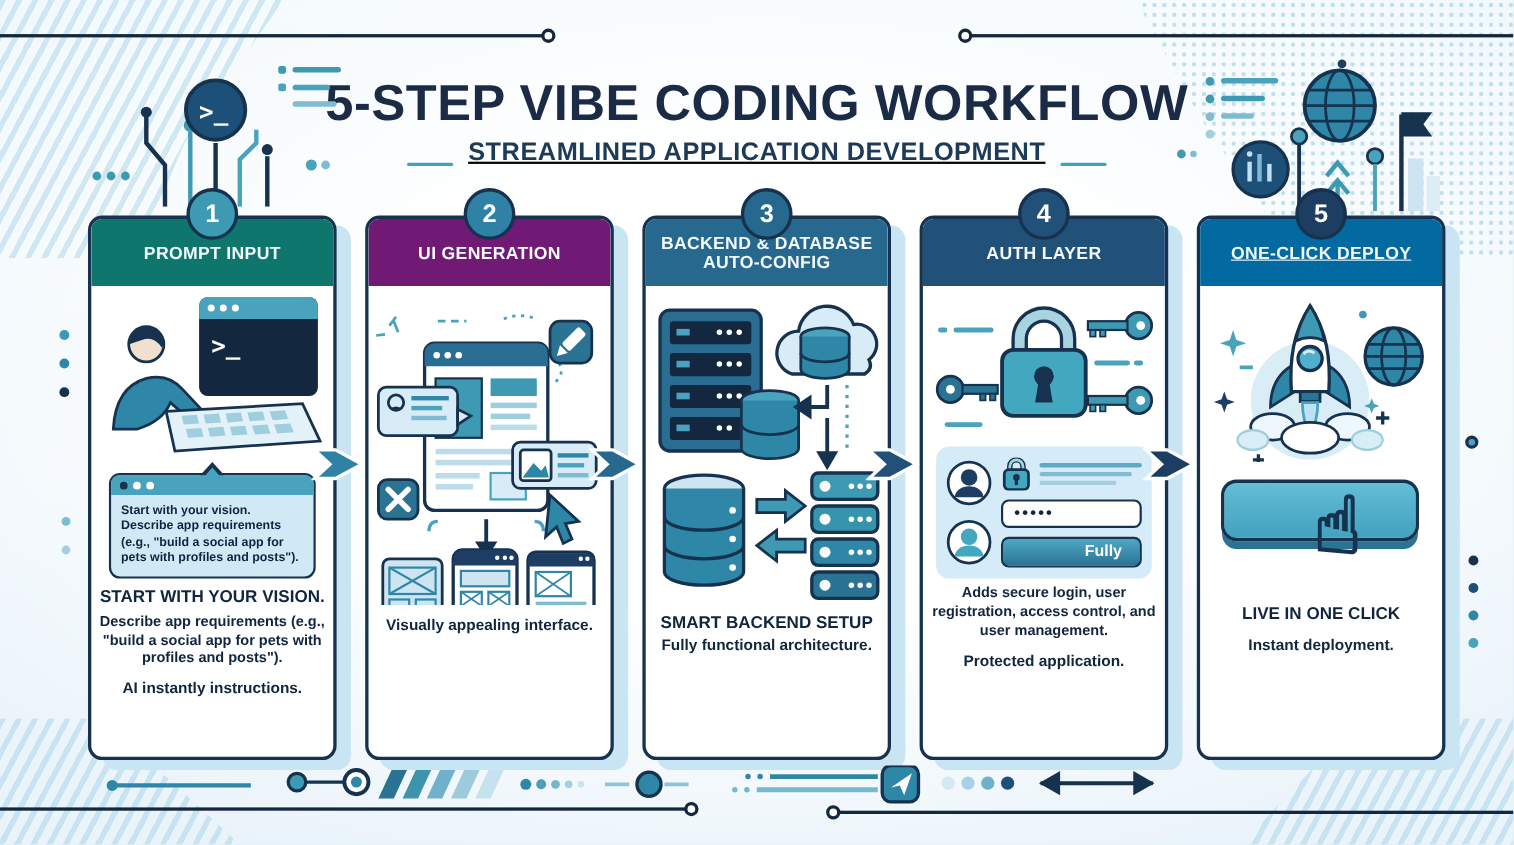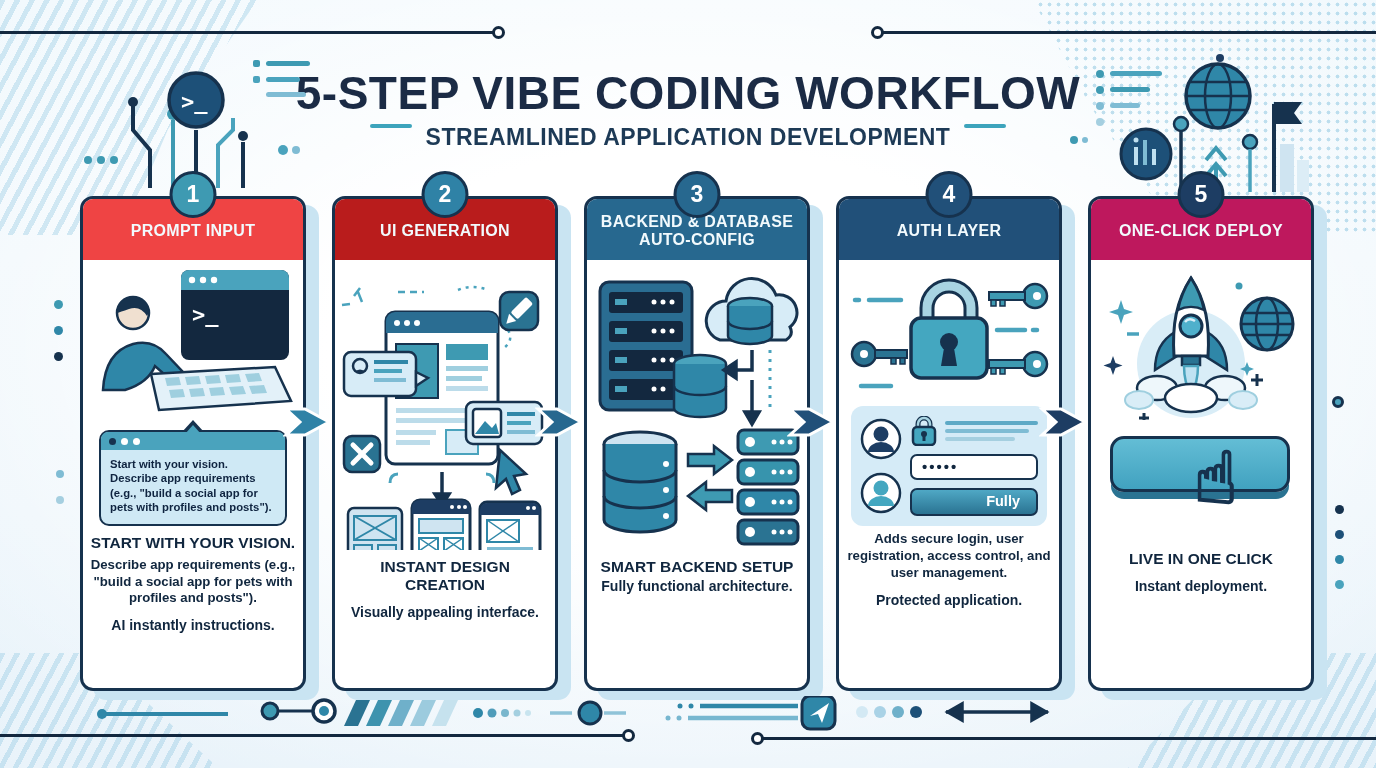--- a/index.html
+++ b/index.html
@@ -19,21 +19,21 @@
     background:radial-gradient(rgba(121,188,219,.45) 1.7px, rgba(255,255,255,0) 2.2px);
     background-size:9px 9px;clip-path:polygon(34% 0,100% 0,100% 100%,62% 100%,45% 45%);}
   .c-bl{left:0;bottom:0;width:520px;height:115px;clip-path:polygon(0 0,18% 0,42% 100%,0 100%);}
   .c-br{right:0;bottom:0;width:310px;height:115px;clip-path:polygon(55% 0,100% 0,100% 100%,20% 100%);}
   
   .rule{position:absolute;height:3px;background:var(--ink);}
   .ring{position:absolute;width:13px;height:13px;border:3.5px solid var(--ink);border-radius:50%;background:#fff;}
   
   .title{position:absolute;left:0;right:0;top:66px;text-align:center;color:#1b2b45;
     font-size:46px;font-weight:800;letter-spacing:.5px;}
-  .subtitle-row{position:absolute;left:0;right:0;top:124px;display:flex;align-items:flex-start;justify-content:center;gap:14px;}
+  .subtitle-row{position:absolute;left:0;right:0;top:124px;display:flex;align-items:flex-end;justify-content:center;gap:14px;text-decoration:underline;}
   .subtitle{color:#1d3a56;font-size:23px;font-weight:700;letter-spacing:.5px;}
   .sub-dash{width:42px;height:3.5px;background:#3da4bc;border-radius:2px;}
   
   .cards{position:absolute;left:80px;top:196px;display:flex;}
   .card-slot{position:relative;width:226px;margin-right:26px;}
   .card-slot:last-child{margin-right:0;}
   .card{border:3px solid var(--navy);border-radius:13px;overflow:hidden;background:#fff;
     box-shadow:13px 9px 0 #c9e4f2;}
   .badge{position:absolute;left:50%;top:-25px;transform:translateX(-50%);width:47px;height:47px;
     border:3.5px solid var(--navy);border-radius:50%;color:#fff;font-size:23px;font-weight:800;
@@ -184,21 +184,21 @@
   <div class="side-dot" style="left:1335px;top:505px;width:9px;height:9px;background:#16324e;"></div>
   <div class="side-dot" style="left:1335px;top:530px;width:9px;height:9px;background:#1d5078;"></div>
   <div class="side-dot" style="left:1335px;top:555px;width:9px;height:9px;background:#2f87a8;"></div>
   <div class="side-dot" style="left:1335px;top:580px;width:9px;height:9px;background:#4aa3bd;"></div>
 
   <div class="cards">
 
     <div class="card-slot">
       <div class="badge" style="background: rgb(62, 154, 178);">1</div>
       <div class="card">
-        <div class="band" style="background: #ef4444;">PROMPT INPUT</div>
+        <div class="band" style="background: #0f766e;">PROMPT INPUT</div>
         <div class="card-body">
           <svg width="204" height="150" viewBox="0 0 204 150">
             <rect x="90" y="2" width="108" height="90" rx="8" fill="#13283f"></rect>
             <path d="M90 10 a8 8 0 0 1 8 -8 h92 a8 8 0 0 1 8 8 v12 h-108 z" fill="#4aa3bd"></path>
             <circle cx="101" cy="12" r="3.2" fill="#fff"></circle>
               <circle cx="112" cy="12" r="3.2" fill="#fff"></circle>
               <circle cx="123" cy="12" r="3.2" fill="#fff"></circle>
             <text x="101" y="54" fill="#fff" font-size="22" font-weight="bold" font-family="DejaVu Sans Mono, monospace">&gt;_</text>
             <circle cx="42" cy="45" r="16" fill="#f0e0d0" stroke="#16324e" stroke-width="2.5"></circle>
             <path d="M26 45 a16 16 0 0 1 30 -8 q4 6 0 11 q-7 -11 -18 -7 q-9 3 -12 4 z" fill="#16324e"></path>
@@ -232,21 +232,21 @@
         </div>
       </div>
       <svg class="arrow-between" style="left:203px;" viewBox="0 0 50 40">
         <path d="M3 7 H22 L46 20 L22 33 H3 L17 20 Z" stroke="#fff" stroke-width="3" fill="#2f82a6"></path>
       </svg>
     </div>
 
     <div class="card-slot">
       <div class="badge" style="background: rgb(47, 130, 166);">2</div>
       <div class="card">
-        <div class="band" style="background: #b91c1c;">UI GENERATION</div>
+        <div class="band" style="background: #701a75;">UI GENERATION</div>
         <div class="card-body">
           <svg width="210" height="282" viewBox="0 0 210 282">
             <g stroke="#4aa3bd" stroke-width="2.5" fill="none">
               <path d="M14 28 l6 -8 M10 36 l-8 1 M22 34 l-4 -10"></path>
               <path d="M58 24 h26" stroke-dasharray="7 5"></path>
                 <path d="M118 22 q14 -6 30 0" stroke-dasharray="3 5"></path>
               <path d="M168 62 q6 10 -4 18" stroke-dasharray="3 5"></path>
             </g>
             <rect x="160" y="24" width="38" height="38" rx="9" fill="#2a7392" stroke="#16324e" stroke-width="2.5"></rect>
             <g transform="rotate(45 179 43)" fill="#fff">
@@ -323,21 +323,20 @@
               <circle cx="188" cy="240" r="2" fill="#fff"></circle>
                 <circle cx="194" cy="240" r="2" fill="#fff"></circle>
               <rect x="147" y="252" width="32" height="22" fill="none" stroke="#2f87a8" stroke-width="2"></rect>
               <line x1="147" y1="252" x2="179" y2="274" stroke="#2f87a8" stroke-width="1.5"></line>
                 <line x1="179" y1="252" x2="147" y2="274" stroke="#2f87a8" stroke-width="1.5"></line>
               <rect x="147" y="279" width="46" height="3.5" fill="#7fbcd4"></rect>
                 <rect x="147" y="286" width="38" height="3.5" fill="#9fcfdf"></rect>
               <rect x="147" y="292" width="30" height="7" rx="3.5" fill="#2f87a8"></rect>
             </g>
           </svg>
-          <div class="t-head">INSTANT DESIGN CREATION</div>
           <div class="t-foot">Visually appealing interface.</div>
         </div>
       </div>
       <svg class="arrow-between" style="left:203px;" viewBox="0 0 50 40">
         <path d="M3 7 H22 L46 20 L22 33 H3 L17 20 Z" stroke="#fff" stroke-width="3" fill="#27688f"></path>
       </svg>
     </div>
 
     <div class="card-slot">
       <div class="badge" style="background: rgb(39, 104, 143);">3</div>
@@ -507,21 +506,21 @@
         </div>
       </div>
       <svg class="arrow-between" style="left:203px;" viewBox="0 0 50 40">
         <path d="M3 7 H22 L46 20 L22 33 H3 L17 20 Z" stroke="#fff" stroke-width="3" fill="#1d3d63"></path>
       </svg>
     </div>
 
     <div class="card-slot">
       <div class="badge" style="background: rgb(29, 61, 99);">5</div>
       <div class="card">
-        <div class="band" style="background: #be185d;">ONE-CLICK DEPLOY</div>
+        <div class="band" style="background: #0369a1; text-decoration: underline;">ONE-CLICK DEPLOY</div>
         <div class="card-body">
           <svg width="204" height="152" viewBox="0 0 204 152">
             <circle cx="92" cy="96" r="54" fill="#d9edf7"></circle>
             <g>
               <circle cx="168" cy="56" r="26" fill="#2f87a8" stroke="#16324e" stroke-width="3"></circle>
               <ellipse cx="168" cy="56" rx="11" ry="26" fill="none" stroke="#16324e" stroke-width="2.5"></ellipse>
               <line x1="145" y1="45" x2="191" y2="45" stroke="#16324e" stroke-width="2.5"></line>
               <line x1="142" y1="56" x2="194" y2="56" stroke="#16324e" stroke-width="2.5"></line>
               <line x1="145" y1="67" x2="191" y2="67" stroke="#16324e" stroke-width="2.5"></line>
             </g>

